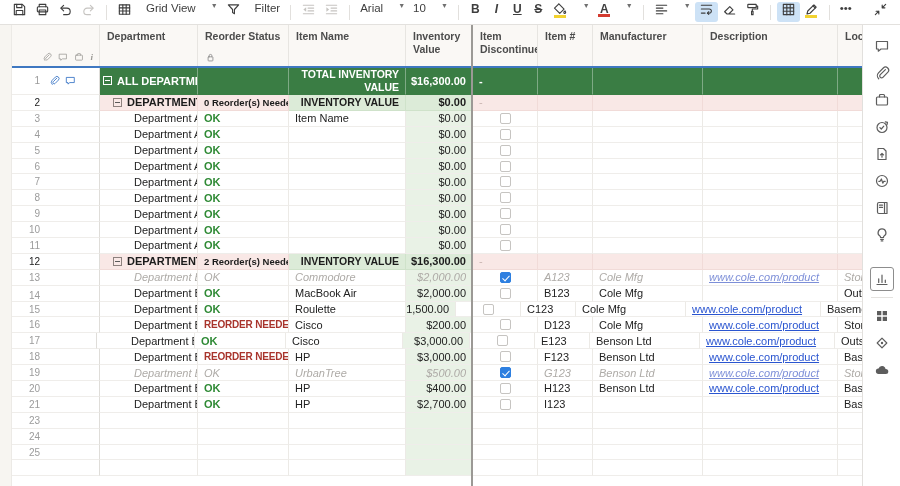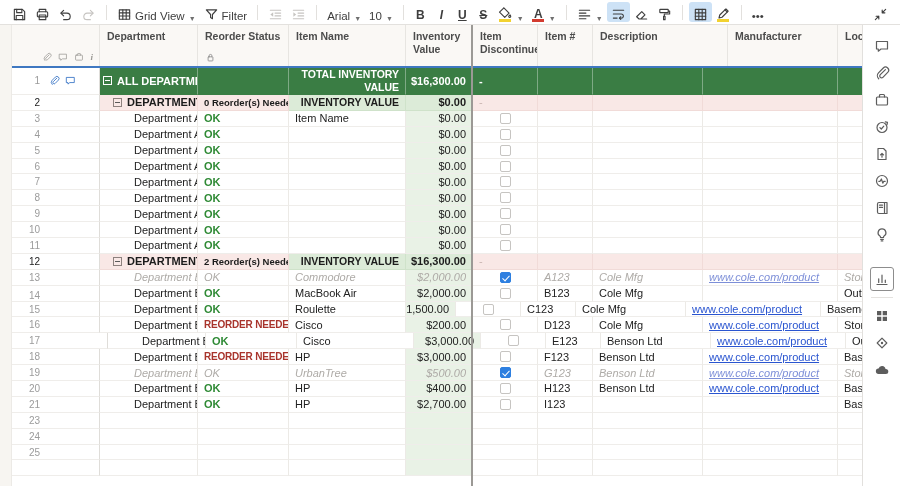--- a/index.html
+++ b/index.html
@@ -3,21 +3,21 @@
 <meta charset="utf-8">
 <style>
 *{box-sizing:border-box;margin:0;padding:0}
 html,body{width:900px;height:486px;overflow:hidden;background:#fff;
   font-family:"Liberation Sans",sans-serif;-webkit-font-smoothing:antialiased}
 .app{width:900px;height:486px;display:flex;flex-direction:column}
 
 
 .toolbar{height:25px;flex:none;display:flex;align-items:center;padding:0 8px;
   background:#fff;border-bottom:1px solid #e3e1de}
-.tb-btn{display:inline-flex;align-items:flex-end;gap:3px;height:20px;padding:0 4px;
+.tb-btn{display:inline-flex;align-items:flex-start;gap:14px;height:20px;padding:0 4px;
   border:none;background:none;border-radius:3px;font-family:inherit;font-size:11.5px;
   color:#3e3e3e;cursor:pointer;flex:none}
 .tb-btn.active{background:#cde2f6}
 .tb-btn.disabled{color:#c6c4c1}
 .tb-div{width:1px;height:15px;background:#e2e0dd;margin:0 6px;flex:none}
 .tb-spacer{flex:1}
 .caret{font-size:7px;color:#707070;margin-left:1px}
 .icon{display:inline-flex;width:15px;height:15px;flex:none;align-items:center;justify-content:center}
 .icon svg{width:100%;height:100%}
 svg .st{fill:none;stroke:currentColor;stroke-width:1.2;stroke-linecap:round;stroke-linejoin:round}
@@ -300,22 +300,22 @@
             <div class="hcell" style="width: 91px;">Reorder Status<span class="lock icon"><svg viewBox="0 0 16 16">
                   <rect class="st" x="4.5" y="7" width="7" height="6" rx="1"></rect>
                   <path class="st" d="M6 7V5.5a2 2 0 0 1 4 0V7"></path>
                 </svg></span></div>
             <div class="hcell" style="width: 117px;">Item Name</div>
             <div class="hcell" style="width: 67px;">Inventory
 Value</div>
             <div class="hcell" style="width: 65px;">Item
 Discontinued</div>
             <div class="hcell" style="width: 55px;">Item #</div>
+            <div class="hcell" style="width: 110px;">Manufacturer</div>
             <div class="hcell" style="width: 135px;">Description</div>
-            <div class="hcell" style="width: 110px;">Manufacturer</div>
             <div class="hcell" style="width: 60px;">Location</div>
           </div>
           <div class="row r-all h1">
             <div class="cell c-num" style="width: 100px;">
               <span class="rnum">1</span>
               <span class="rgut">
                 <span class="icon ">
                   <svg viewBox="0 0 16 16">
                     <path class="st" d="M11.4 4.6 6.3 9.7a1.8 1.8 0 1 0 2.6 2.6l4.8-4.9A3.1 3.1 0 0 0 9.3 3L4.5 7.8a4.3 4.3 0 0 0 .2 6"></path>
                   </svg>
@@ -716,21 +716,21 @@
               <span class="">Cole Mfg</span>
             </div>
             <div class="cell c-desc" style="width: 135px;">
               <a class="link">www.cole.com/product</a>
             </div>
             <div class="cell c-loc" style="width: 60px;">
               <span class="">Storage</span>
             </div>
           </div>
           <div class="row r-data">
-            <div class="cell c-num" style="width: 108px;">
+            <div class="cell c-num" style="width: 97px;">
               <span class="rnum">17</span>
             </div>
             <div class="cell c-dept" style="width: 98px;">
               <span class="">Department B</span>
             </div>
             <div class="cell c-reorder" style="width: 91px;">
               <span class="ok">OK</span>
             </div>
             <div class="cell c-item" style="width: 117px;">
               <span class="">Cisco</span>

